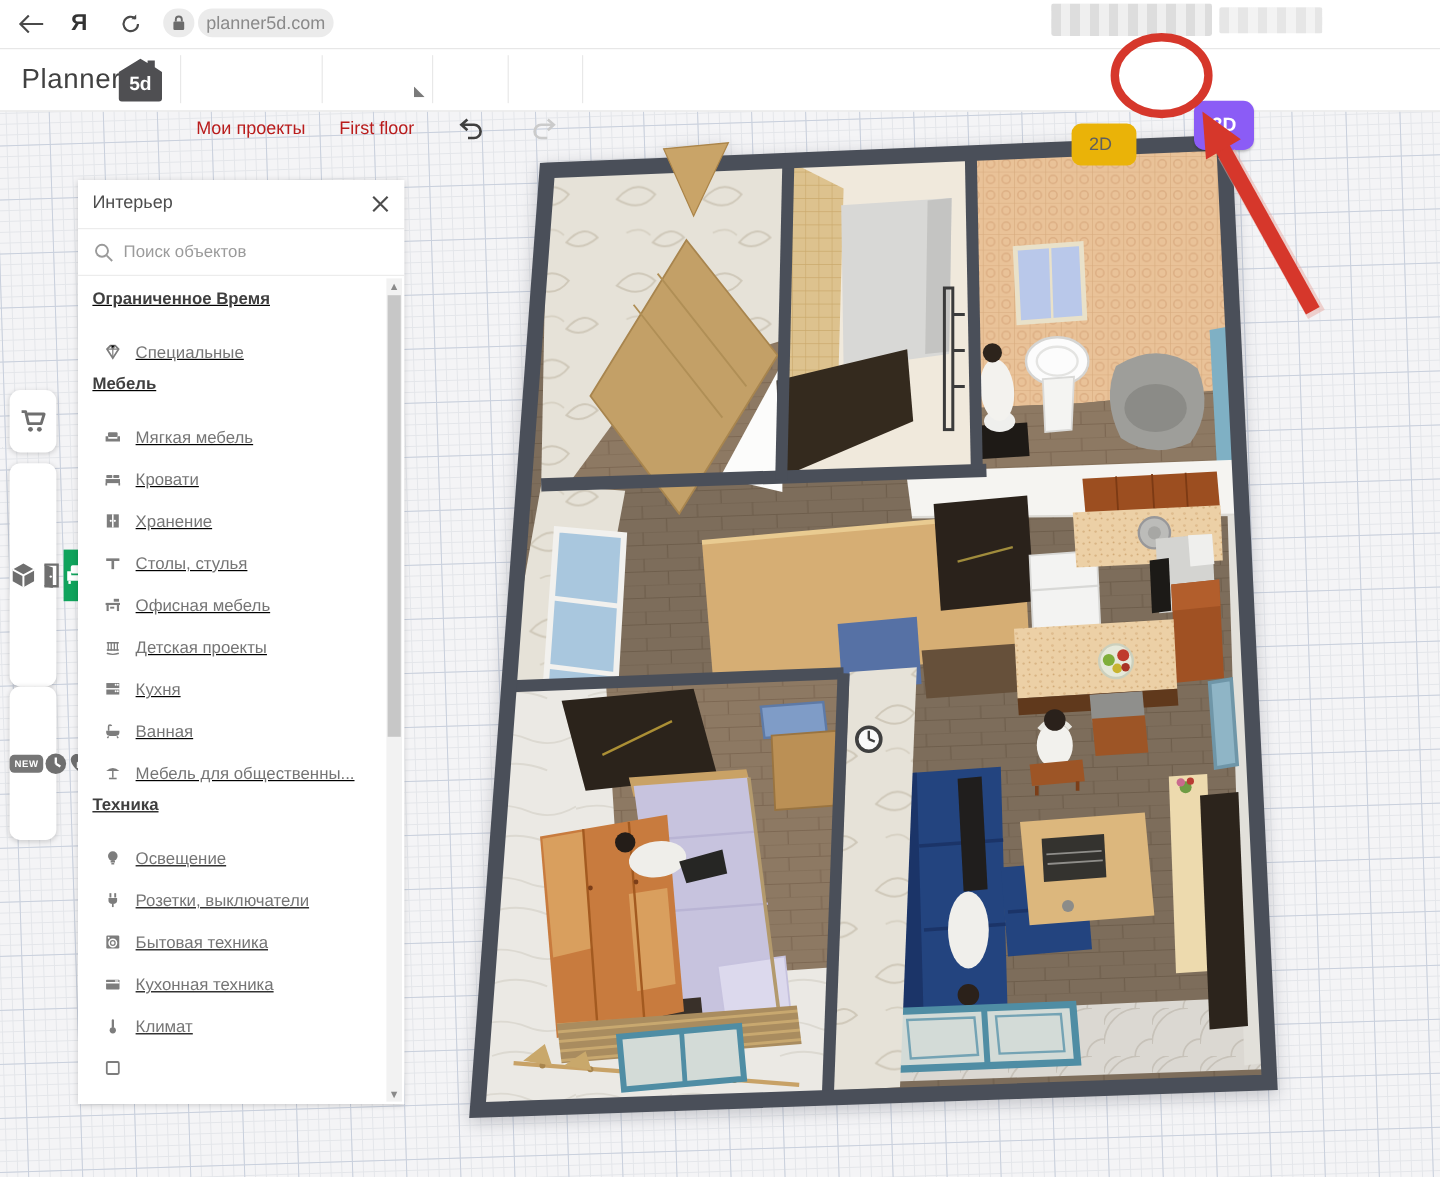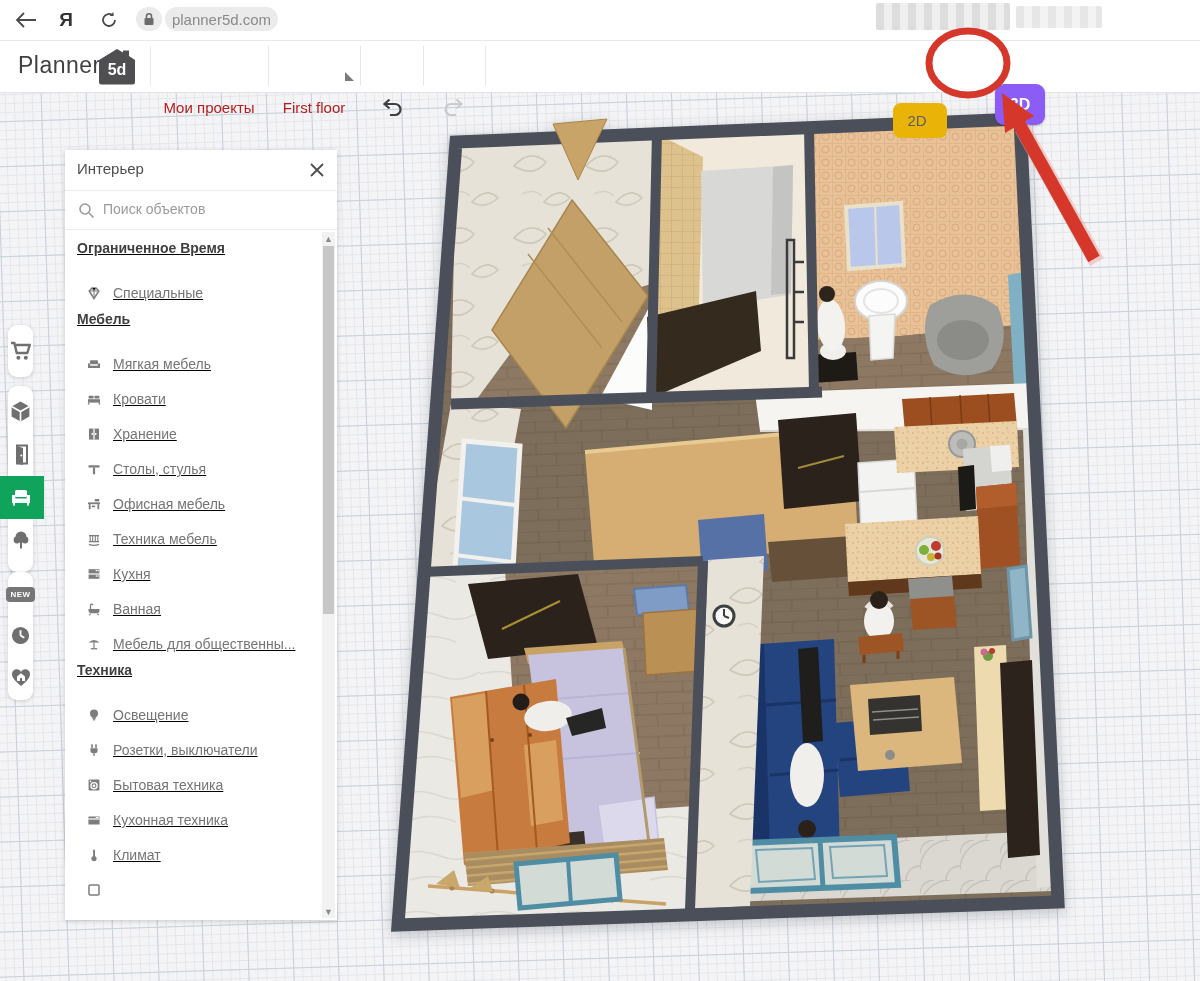--- a/index.html
+++ b/index.html
@@ -33,22 +33,22 @@
   .grid{position:absolute;left:-80px;top:-80px;width:1400px;height:1060px;background-color:#f4f4f6;
     background-image:
       linear-gradient(#c9d0dd 1px,transparent 1px),
       linear-gradient(90deg,#c9d0dd 1px,transparent 1px),
       linear-gradient(#e4e6ea 1px,transparent 1px),
       linear-gradient(90deg,#e4e6ea 1px,transparent 1px);
     background-size:45px 45px,45px 45px,9px 9px,9px 9px;
     transform:rotate(-1.8deg);}
   .planSvg{position:absolute;left:0;top:0;width:1200px;height:981px;z-index:5;}
   
-  .tcard{position:absolute;left:8px;width:25px;background:#fff;border-radius:9px;
-         box-shadow:0 1px 4px rgba(0,0,0,.16);z-index:20;display:flex;flex-direction:column;align-items:center;}
+  .tcard{position:absolute;left:8px;width:39px;background:#fff;border-radius:9px;
+         box-shadow:0 1px 4px rgba(0,0,0,.16);z-index:20;display:flex;flex-direction:row;align-items:center;}
   .titem{width:46px;height:43px;display:flex;align-items:center;justify-content:center;cursor:pointer;}
   .titem.active{background:#0fa35c;}
   .newbadge{background:#767676;color:#fff;font-size:8px;font-weight:bold;border-radius:4px;
             padding:3px 4px;letter-spacing:.5px;}
   
   .panel{position:absolute;left:65px;top:150px;width:272px;height:770px;background:#fff;
          box-shadow:0 1px 5px rgba(0,0,0,.18);z-index:21;}
   .panel-title-row{position:absolute;left:0;top:0;width:272px;height:40px;border-bottom:1px solid #ececec;}
   .panel-title{position:absolute;left:12px;top:10px;font-size:15px;color:#4d4d4d;}
   .panel-close{position:absolute;right:9px;top:9px;width:22px;height:22px;cursor:pointer;}
@@ -515,21 +515,21 @@
     </div>
     <div class="row">
       <span class="ricon">
           <svg width="16" height="16" viewBox="0 0 16 16">
             <rect x="3" y="4" width="10" height="1.3" fill="#7d7d7d"></rect>
             <rect x="3" y="10" width="10" height="1.3" fill="#7d7d7d"></rect>
             <path d="M4.2 4 v7 M6.7 4 v7 M9.3 4 v7 M11.8 4 v7" stroke="#7d7d7d" stroke-width="1.1"></path>
             <path d="M3 13.4 q5 1.8 10 0" stroke="#7d7d7d" stroke-width="1.2" fill="none"></path>
           </svg>
         </span>
-      <span class="rlabel">Техника мебель</span>
+      <span class="rlabel">Детская проекты</span>
     </div>
     <div class="row">
       <span class="ricon">
           <svg width="16" height="16" viewBox="0 0 16 16">
             <rect x="2.6" y="3.2" width="10.8" height="4.2" fill="#7d7d7d"></rect>
             <rect x="2.6" y="8.6" width="10.8" height="4.2" fill="#7d7d7d"></rect>
             <circle cx="10.4" cy="4.6" r=".8" fill="#fff"></circle>
             <circle cx="12.2" cy="4.6" r=".8" fill="#fff"></circle>
             <circle cx="10.4" cy="10" r=".8" fill="#fff"></circle>
             <circle cx="12.2" cy="10" r=".8" fill="#fff"></circle>

